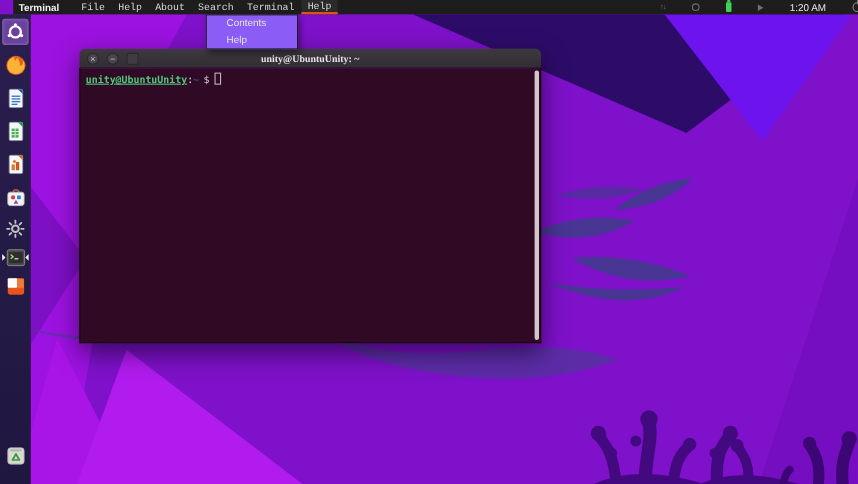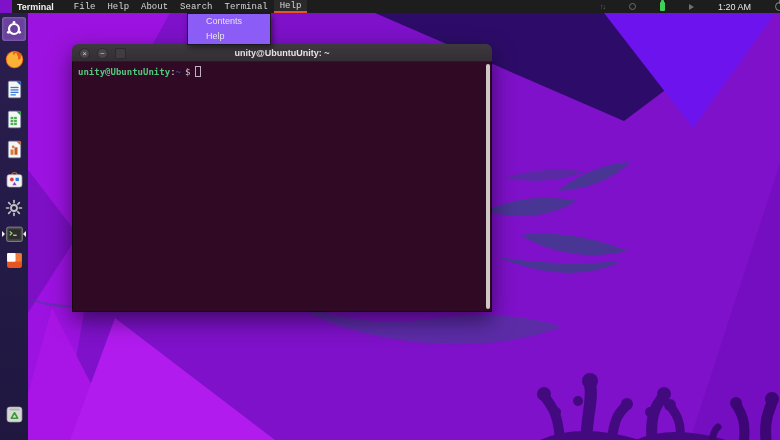--- a/index.html
+++ b/index.html
@@ -44,29 +44,29 @@
     border-top:3px solid transparent;border-bottom:3px solid transparent;border-left:3px solid #f0f0f0;}
   .run-arrow-right{position:absolute;right:0;top:50%;transform:translateY(-50%);width:0;height:0;
     border-top:3px solid transparent;border-bottom:3px solid transparent;border-right:3px solid #f0f0f0;}
 
   
   .window{position:absolute;left:72px;top:44px;width:420px;height:268px;z-index:20;
     border-radius:6px 6px 2px 2px;box-shadow:0 8px 22px rgba(10,0,20,.55);}
   .titlebar{position:relative;height:18px;background:linear-gradient(#3e383f,#332e34);
     border-radius:6px 6px 0 0;border-bottom:1px solid #211d22;}
   .title{position:absolute;left:0;right:0;top:0;height:20px;line-height:18px;text-align:center;
-    color:#e8e4e8;font-size:9px;font-weight:bold;}
+    color:#e8e4e8;font-size:9px;font-weight:bold;font-family:Liberation Serif, serif;}
   .wbtns{position:absolute;left:7px;top:3.5px;display:flex;gap:7px;z-index:2;}
   .wbtn{width:11px;height:11px;border-radius:50%;background:#4a444b;border:1px solid #2c282d;
     color:#d2ccd2;font-size:8px;line-height:9px;text-align:center;cursor:default;}
   .wbtn.max{border-radius:2px;background:#413c42;}
   .term-body{position:relative;height:250px;background:#300a24;border:1px solid #17050f;border-top:none;
     font-family:"DejaVu Sans Mono","Liberation Mono",monospace;font-size:9px;padding:4px 10px 4px 5px;}
   .prompt{white-space:nowrap;}
-  .p-user{color:#4fc87c;font-weight:bold;}
+  .p-user{color:#4fc87c;font-weight:bold;text-decoration:underline;}
   .p-sep{color:#e6e0e6;}
   .p-path{color:#2c4e96;font-weight:bold;}
   .p-dollar{color:#d8d0d8;margin-left:4px;}
   .cursor{display:inline-block;width:6px;height:11px;border:1px solid #c0b2c0;margin-left:5px;vertical-align:-2px;}
   .scrollbar{position:absolute;right:1px;top:2px;bottom:2px;width:4px;background:#cfc8c6;border-radius:2px;}
 </style>
 </head>
 <body>
 
 <svg class="wallpaper" viewBox="0 0 780 427" preserveAspectRatio="none">

